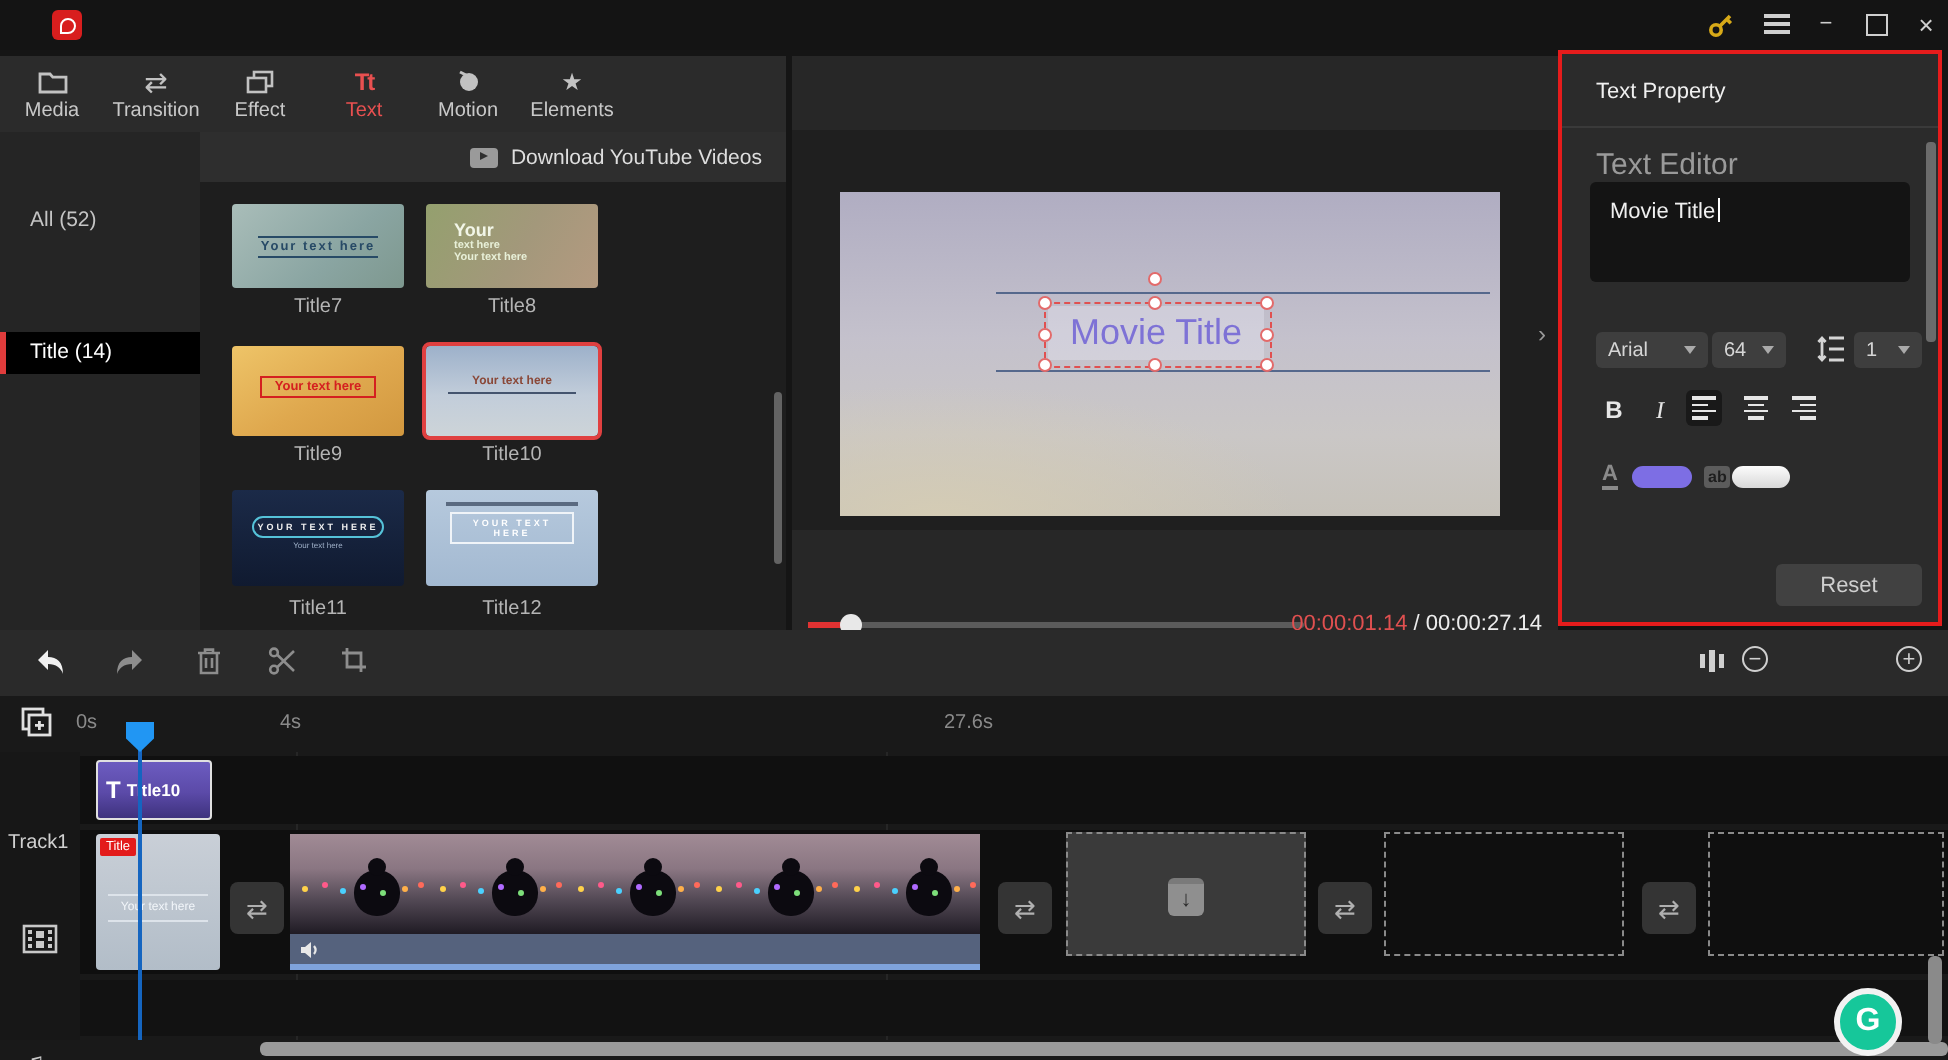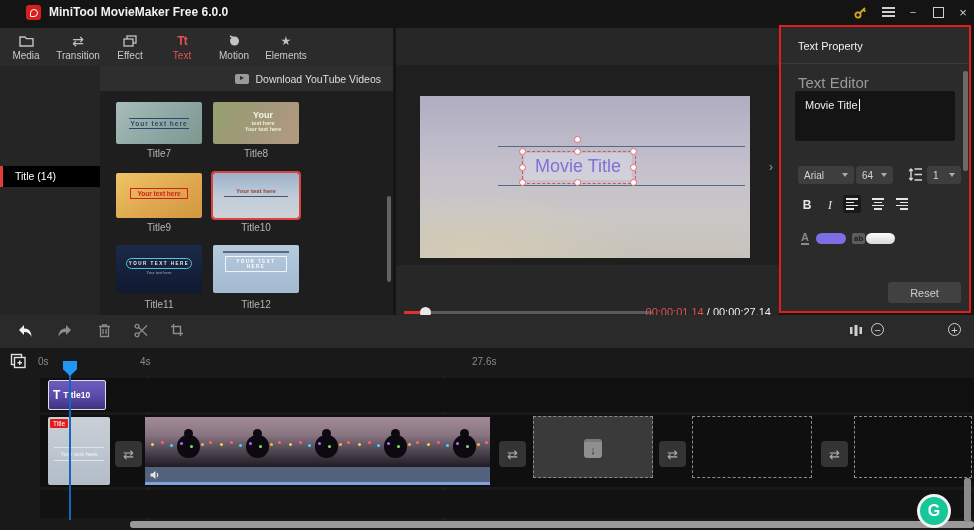--- a/index.html
+++ b/index.html
@@ -31,21 +31,21 @@
   .cat.active::before{content:"";position:absolute;left:0;top:0;width:3px;height:21px;background:#e03c3c;}
   #templates{position:absolute;left:100px;top:38px;width:293px;height:249px;background:#1e1e1e;}
   #ytbanner{position:absolute;left:0;top:0;width:293px;height:25px;background:#2e2e2e;display:flex;align-items:center;justify-content:flex-end;gap:6px;padding-right:12px;box-sizing:border-box;color:#dedede;font-size:10.5px;}
   .ytic{width:14px;height:10px;background:#9a9a9a;border-radius:2px;position:relative;}
   .ytic::after{content:"";position:absolute;left:5px;top:2.5px;border-left:4px solid #2e2e2e;border-top:2.5px solid transparent;border-bottom:2.5px solid transparent;}
   .thumb{position:absolute;width:86px;height:42px;border-radius:2px;overflow:hidden;}
   .thumb.sel{outline:2px solid #e04040;}
   .tlabel{position:absolute;width:86px;text-align:center;font-size:10px;color:#b5b5b5;}
   .t7{background:linear-gradient(135deg,#a9bdb9 0%,#8aa5a2 60%,#7e988f 100%);}
   .t7 .ptxt{margin-top:16px;text-align:center;font-size:6.5px;font-weight:bold;color:#274a66;letter-spacing:1px;border-top:1px solid #274a66;border-bottom:1px solid #274a66;width:60px;margin-left:13px;padding:1px 0;}
-  .t8{background:linear-gradient(120deg,#94a06e 0%,#a3987b 55%,#b49a80 100%);color:#f2f6e8;text-align:center;}
+  .t8{background:linear-gradient(120deg,#94a06e 0%,#a3987b 55%,#b49a80 100%);color:#f2f6e8;}
   .t8 .big{margin:8px 0 0 14px;font-size:9px;font-weight:bold;}
   .t8 .sm{margin-left:14px;font-size:5.5px;font-weight:bold;color:#e8f0d8;}
   .t9{background:linear-gradient(150deg,#eec468 0%,#dfa84e 55%,#d2983f 100%);}
   .t9 .ptxt{margin:15px auto 0;width:56px;text-align:center;font-size:6.5px;font-weight:bold;color:#d42020;border:1px solid #d42020;padding:1px 0;}
   .t10{background:linear-gradient(180deg,#9db1ca 0%,#c2cdda 55%,#cdd4d8 100%);}
   .t10 .ptxt{margin:15px auto 0;width:64px;text-align:center;font-size:6px;font-weight:bold;color:#8a4838;border-bottom:1.5px solid #44546e;padding-bottom:2px;}
   .t11{background:linear-gradient(180deg,#1b2a48 0%,#101a30 100%);}
   .t11 .oval{margin:13px auto 0;width:64px;border:1px solid #55c2d8;border-radius:8px;text-align:center;font-size:4.5px;font-weight:bold;color:#eee;letter-spacing:1.5px;padding:2px 0;}
   .t11 .sub{text-align:center;font-size:4px;color:#9fb0c8;margin-top:1px;}
   .t12{background:linear-gradient(180deg,#b6c9dd 0%,#a3b9d1 100%);}
@@ -134,21 +134,20 @@
   #vscroll{position:absolute;left:964px;top:130px;width:7px;height:44px;background:#8a8a8a;border-radius:3px;}
   #grammarly{position:absolute;left:917px;top:494px;width:34px;height:34px;border-radius:50%;background:#16c79a;border:3px solid #f2f2f2;box-sizing:border-box;display:flex;align-items:center;justify-content:center;color:#fff;font-size:16px;font-weight:bold;}
 </style>
 </head>
 <body>
 
 <div id="app">
 
   <div id="titlebar">
     <div id="logo"></div>
-    <div id="apptitle">MiniTool MovieMaker Free 6.0.0</div>
     <div class="winbtn" style="left:850px">
       <svg width="15" height="15" viewBox="0 0 15 15">
           <g stroke="#d8aa18" stroke-width="1.8" fill="none">
             <circle cx="5" cy="10" r="2.6"></circle>
             <path d="M7 8 L12 3 M10.4 4.6 L12.4 6.6"></path>
           </g>
         </svg>
     </div>
     <div class="winbtn" style="left:878px">
         <div class="hamb"></div>
@@ -196,20 +195,21 @@
           </span>
         <span>Motion</span>
       </div>
       <div class="tab">
         <span class="ticon" style="font-size:12px">★</span>
         <span>Elements</span>
       </div>
     </div>
 
     <div id="sidebar">
+      <div class="cat" style="top:34px">All (52)</div>
       <div class="cat active" style="top:100px">Title (14)</div>
     </div>
 
     <div id="templates">
       <div id="ytbanner">
         <span class="ytic"></span>
         <span>Download YouTube Videos</span>
       </div>
 
       <div class="thumb t7" style="left:16px;top:36px">
@@ -447,20 +447,39 @@
       <span class="abs" style="left:472px;top:8px">27.6s</span>
     </div>
 
     <div class="gridline" style="left:148px"></div>
     <div class="gridline" style="left:443px"></div>
 
     <div class="trow" style="top:30px;height:34px"></div>
     <div class="trow" style="top:67px;height:72px;background:#0f0f0f"></div>
     <div class="trow" style="top:142px;height:28px;background:#121212"></div>
 
+    <div id="trackcol">
+      <div id="track1-label">Track1</div>
+      <div class="abs" style="left:11px;top:86px">
+          <svg width="18" height="15" viewBox="0 0 18 15">
+            <rect x="1" y="1" width="16" height="13" fill="none" stroke="#c8c8c8" stroke-width="1.3"></rect>
+            <g fill="#c8c8c8">
+              <rect x="3" y="3" width="2" height="2"></rect>
+              <rect x="3" y="6.5" width="2" height="2"></rect>
+              <rect x="3" y="10" width="2" height="2"></rect>
+              <rect x="13" y="3" width="2" height="2"></rect>
+              <rect x="13" y="6.5" width="2" height="2"></rect>
+              <rect x="13" y="10" width="2" height="2"></rect>
+              <rect x="7" y="3.5" width="4" height="3.5"></rect>
+              <rect x="7" y="8.5" width="4" height="3.5"></rect>
+            </g>
+          </svg>
+        </div>
+      <div class="abs" style="left:12px;top:147px;font-size:14px;color:#c8c8c8">♬</div>
+    </div>
 
     <div id="titleclip">
       <span class="tt">T</span>
       <span class="tn">Title10</span>
     </div>
 
     <div id="vtitle">
       <div class="badge">Title</div>
       <div class="vtx">Your text here</div>
     </div>

